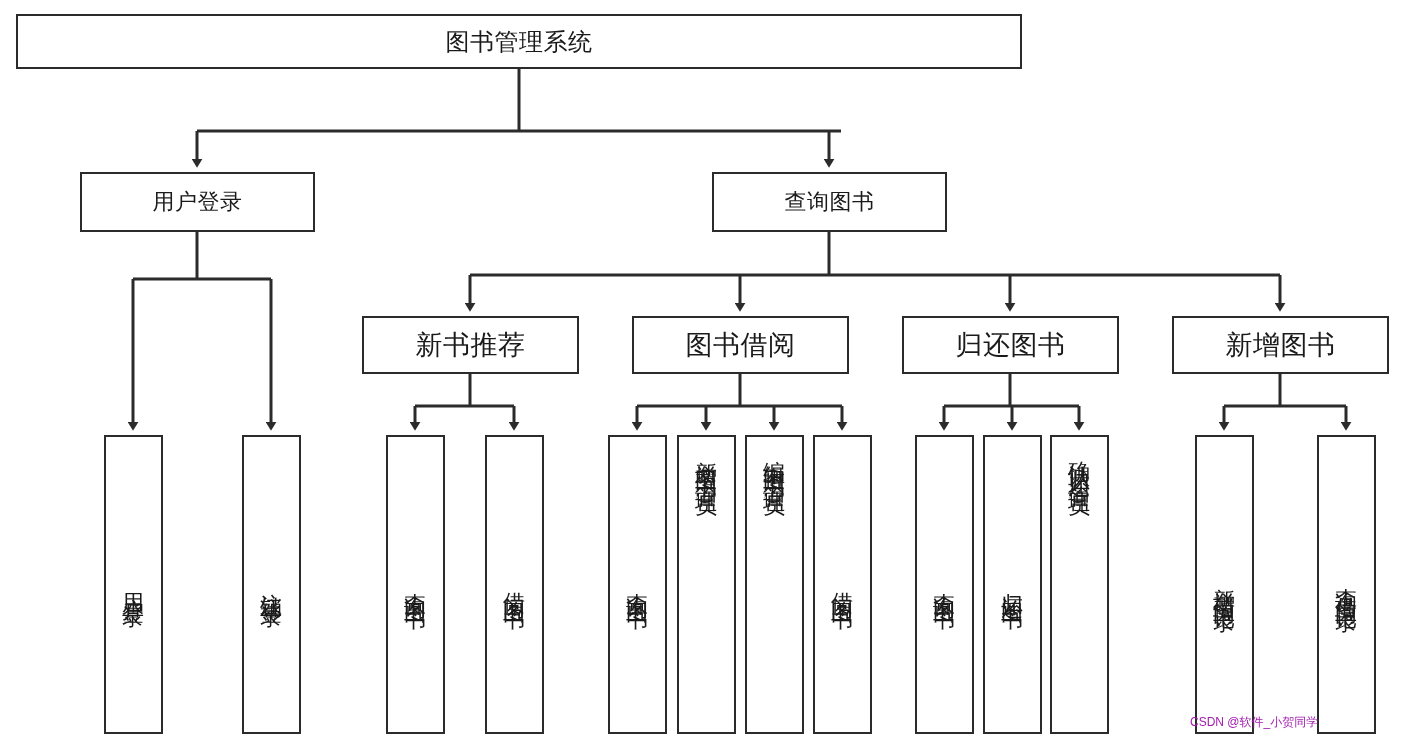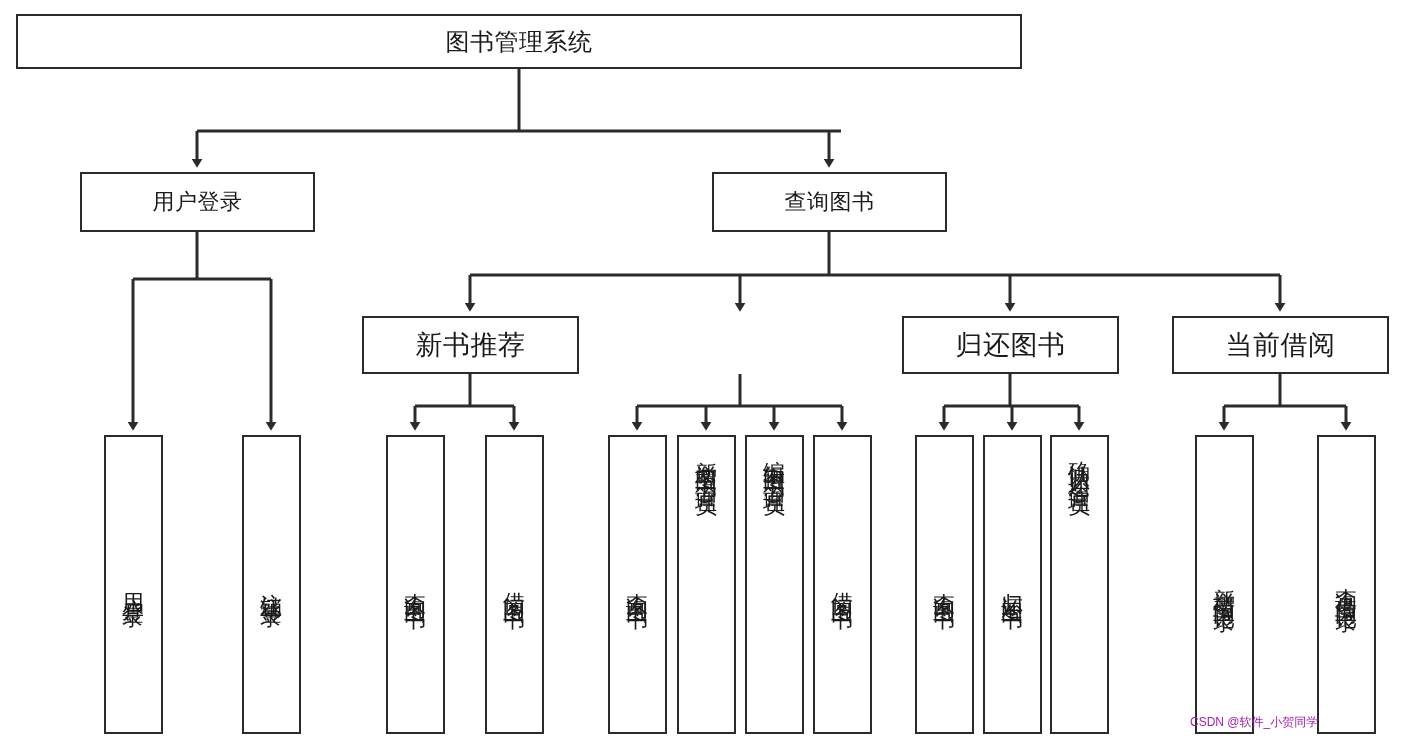--- a/index.html
+++ b/index.html
@@ -144,25 +144,28 @@
   <div class="node node-l1 node-user-login">
     <span class="label">用户登录</span>
   </div>
   <div class="node node-l1 node-book-mgmt">
     <span class="label">查询图书</span>
   </div>
 
   <div class="node node-l2" style="left:362px">
     <span class="label">新书推荐</span>
   </div>
+  <div class="node node-l2" style="left:632px">
+    <span class="label">图书借阅</span>
+  </div>
   <div class="node node-l2" style="left:902px">
     <span class="label">归还图书</span>
   </div>
   <div class="node node-l2" style="left:1172px">
-    <span class="label">当前借阅</span>
+    <span class="label">新增图书</span>
   </div>
 
   <div class="node node-leaf centered" style="left:104px">
     <span class="label">用户登录</span>
   </div>
   <div class="node node-leaf centered" style="left:242px">
     <span class="label">注销登录</span>
   </div>
 
   <div class="node node-leaf centered" style="left:386px">

